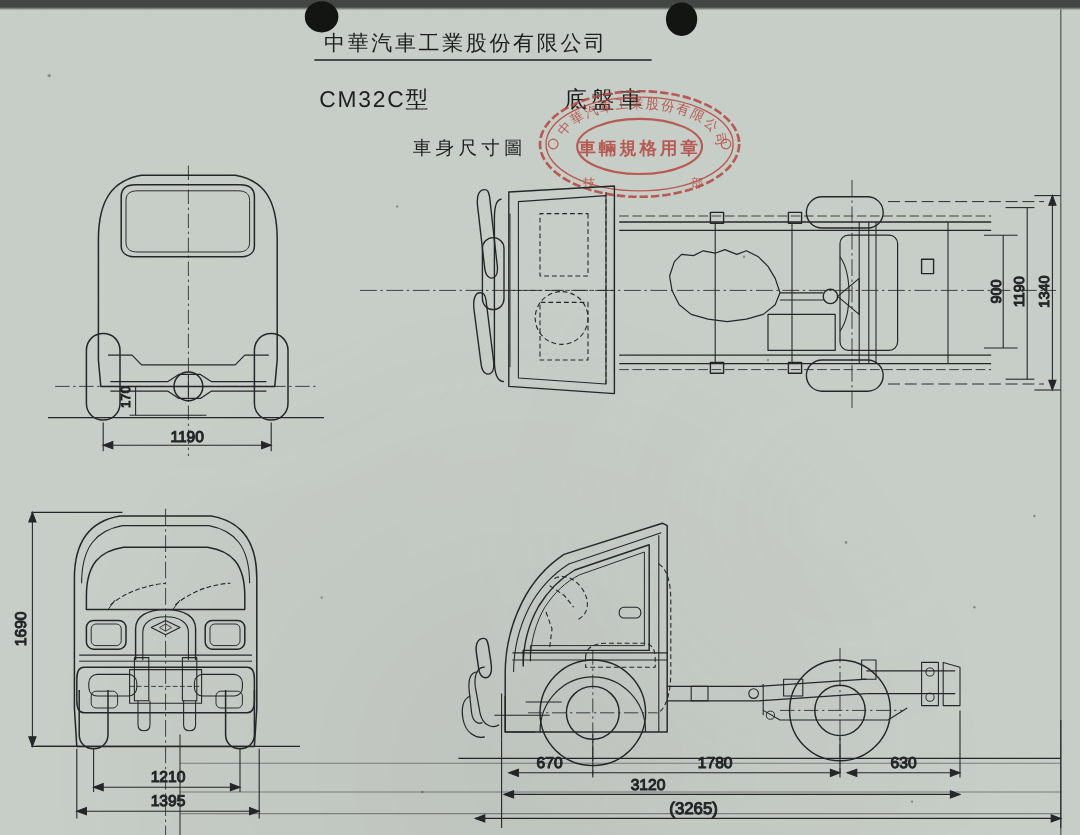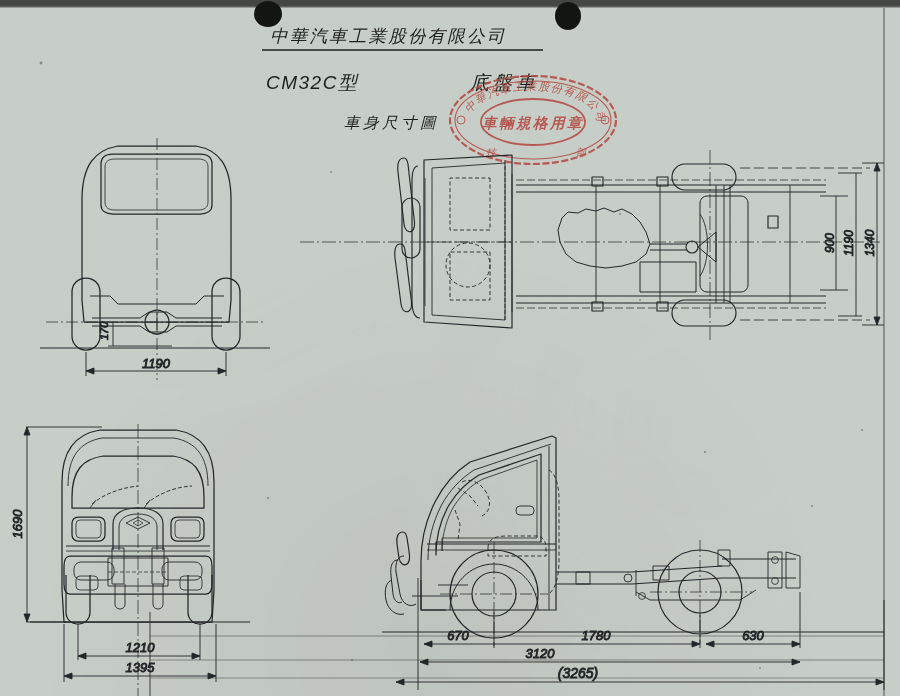--- a/index.html
+++ b/index.html
@@ -3,21 +3,21 @@
 <meta charset="utf-8">
 <style>
   html,body{margin:0;padding:0;}
   body{
     width:900px;height:696px;
     background:#c7cdc7;
     font-family:"Liberation Sans", sans-serif;
     overflow:hidden;
     position:relative;
   }
-  #sheet{position:absolute;inset:0;font-style:italic;}
+  #sheet{position:absolute;inset:0;}
   svg{display:block;}
   .paper-noise{
     position:absolute;inset:0;pointer-events:none;
     background:
       radial-gradient(circle at 18% 12%, rgba(255,255,255,.16), transparent 38%),
       radial-gradient(circle at 78% 62%, rgba(255,255,255,.10), transparent 45%),
       radial-gradient(circle at 48% 92%, rgba(0,0,0,.05), transparent 50%);
     mix-blend-mode:multiply;opacity:.85;
   }
   .txt{font-family:"Liberation Sans", sans-serif;fill:#1d1f1d;}

